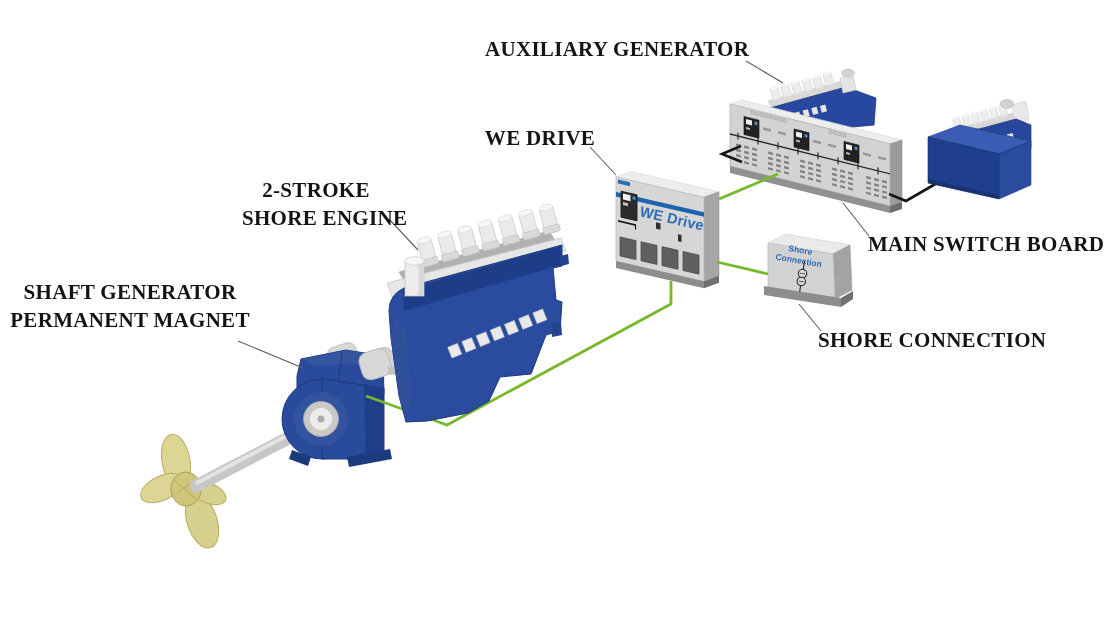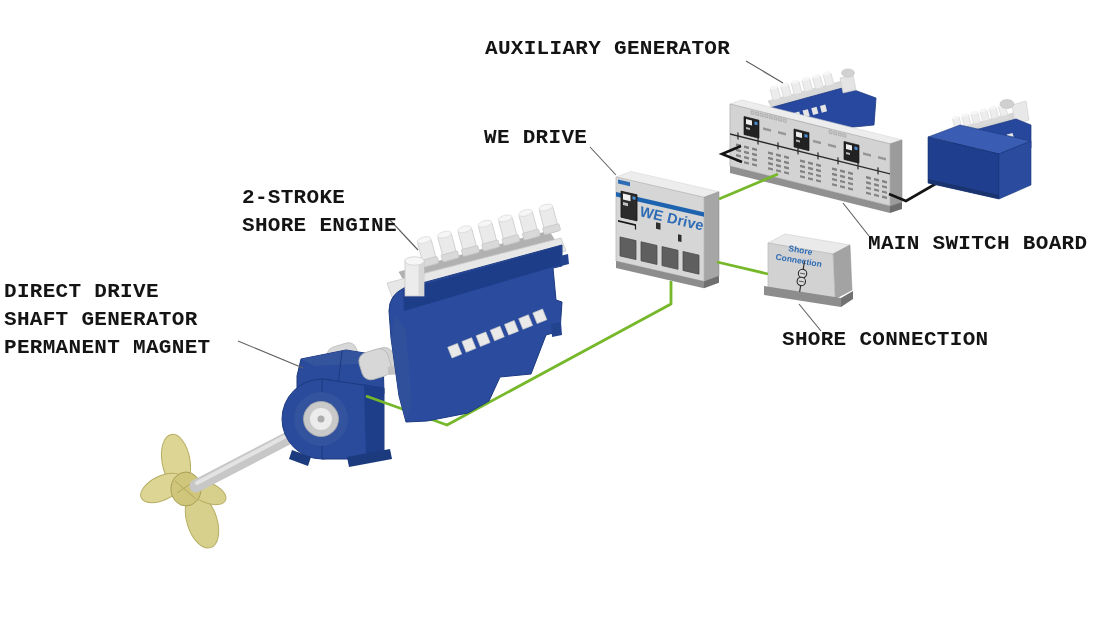--- a/index.html
+++ b/index.html
@@ -1,27 +1,27 @@
 <!DOCTYPE html>
 <html><head>
 <meta charset="utf-8">
 <style>
   html,body{margin:0;padding:0;background:#ffffff;}
   #stage{position:relative;width:1120px;height:618px;background:#ffffff;overflow:hidden;
          font-family:"Liberation Sans",sans-serif;}
   #art{position:absolute;left:0;top:0;}
-  .lbl{position:absolute;font-family:Liberation Mono, monospace;font-weight:700;font-size:21px;
-       line-height:28px;color:#141414;white-space:nowrap;letter-spacing:.3px;}
+  .lbl{position:absolute;font-family:Liberation Serif, serif;font-weight:700;font-size:21px;
+       line-height:28px;color:#141414;text-align:center;white-space:nowrap;letter-spacing:.3px;}
   .lbl div{white-space:nowrap;}
   #lbl-aux{left:485px;top:35px;width:262px;}
   #lbl-wedrive{left:484px;top:124px;width:112px;}
-  #lbl-engine{left:242px;top:184px;width:148px;}
+  #lbl-engine{left:242px;top:176px;width:148px;}
   #lbl-shaftgen{left:4px;top:278px;width:252px;}
   #lbl-msb{left:868px;top:230px;width:236px;}
-  #lbl-shore{left:782px;top:326px;width:228px;}
+  #lbl-shore{left:818px;top:326px;width:228px;}
 </style>
 </head>
 <body>
 
 <div id="stage">
 
 <svg id="art" width="1120" height="618" viewBox="0 0 1120 618">
   <defs>
     <g id="headLG">
       <rect x="0" y="-26" width="14" height="26" rx="2" fill="#eaeaea" stroke="#cdcdcd" stroke-width="0.8"></rect>
@@ -316,19 +316,18 @@
   </g>
 </svg>
 
   <div class="lbl" id="lbl-aux">AUXILIARY GENERATOR</div>
   <div class="lbl" id="lbl-wedrive">WE DRIVE</div>
   <div class="lbl" id="lbl-engine">
     <div>2-STROKE</div>
     <div>SHORE ENGINE</div>
   </div>
   <div class="lbl" id="lbl-shaftgen">
-    <div>DIRECT DRIVE</div>
     <div>SHAFT GENERATOR</div>
     <div>PERMANENT MAGNET</div>
   </div>
   <div class="lbl" id="lbl-msb">MAIN SWITCH BOARD</div>
   <div class="lbl" id="lbl-shore">SHORE CONNECTION</div>
 </div>
 
 </body></html>

